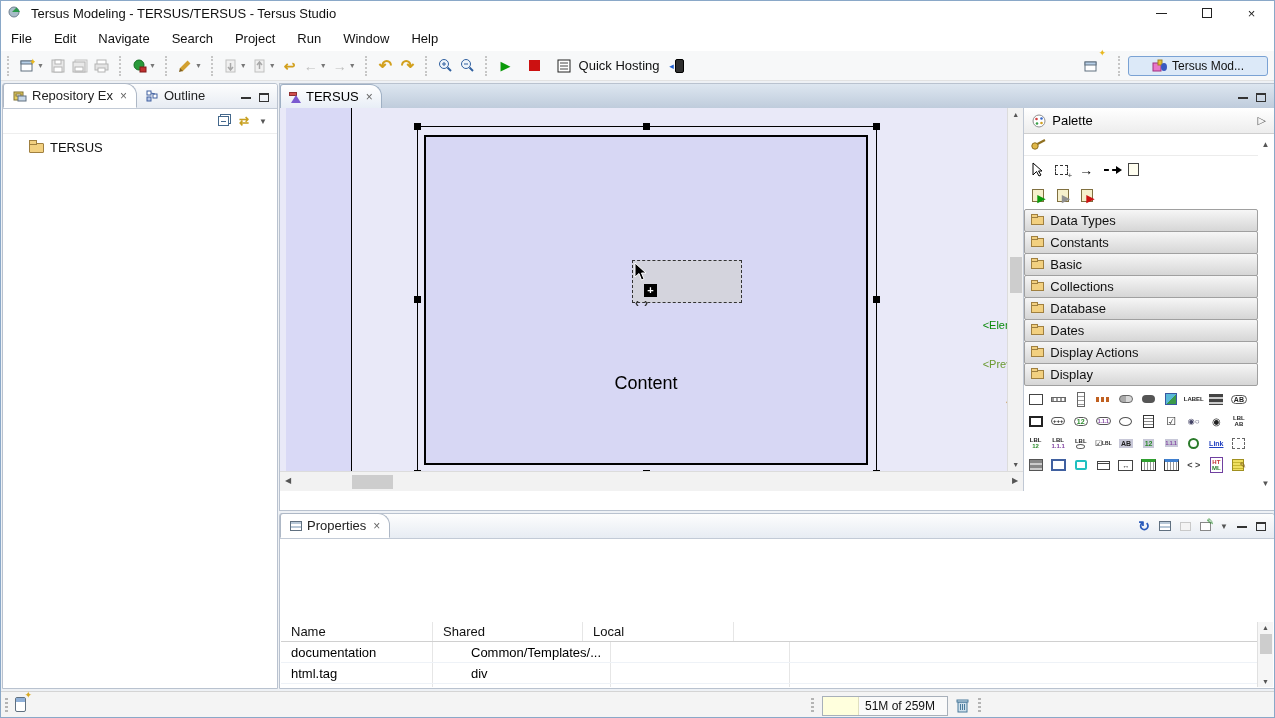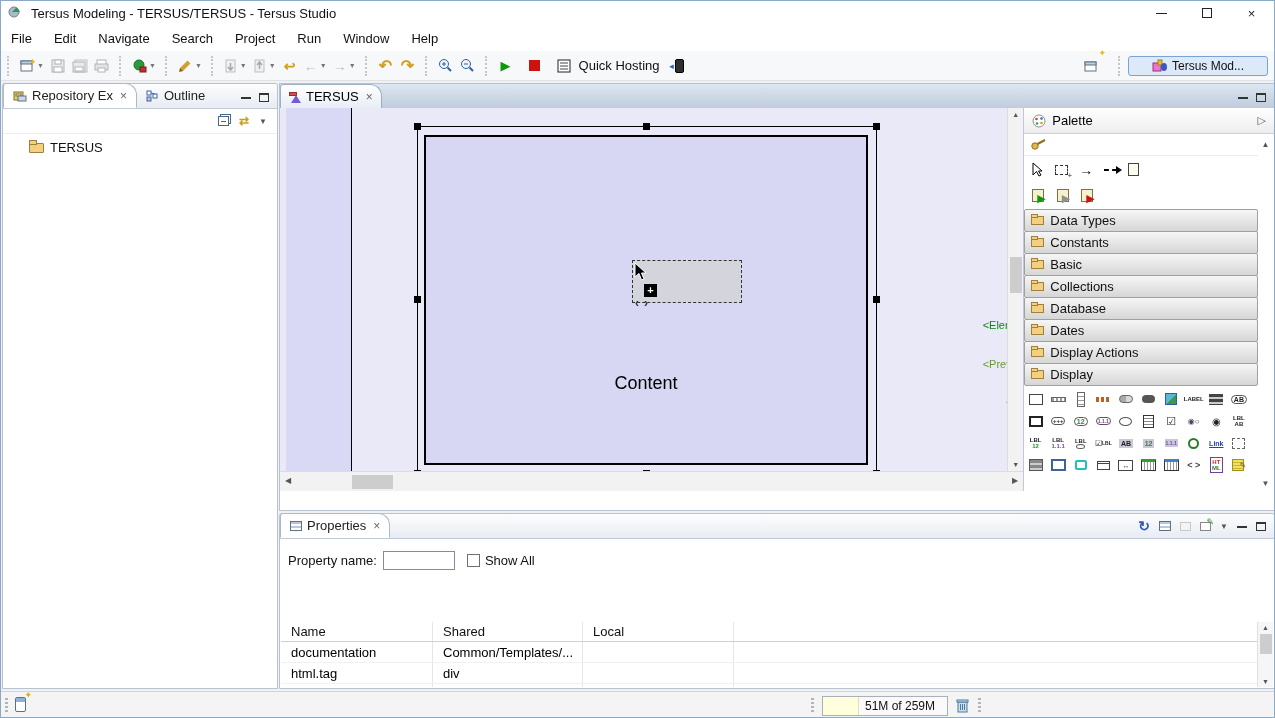--- a/index.html
+++ b/index.html
@@ -115,21 +115,21 @@
   .table-ic{width:12px;height:10px;border:1px solid #607080;background:repeating-linear-gradient(180deg,#b8c8d8 0 2px,#fff 2px 4px);}
   .blank-ic{width:11px;height:9px;border:1px solid #c9c9c9;background:#f4f4f4;}
   .edit-ic{width:11px;height:9px;border:1px solid #888;position:relative;background:#fff;}
   .edit-ic::after{content:"✎";position:absolute;right:-4px;top:-6px;color:#2a8a2a;font-size:9px;}
   .filter-row{height:42px;display:flex;align-items:center;padding-left:8px;font-size:13px;color:#111;}
   .filter-input{width:72px;height:19px;border:1px solid #88a;margin-left:6px;font-size:12px;padding:0 3px;}
   .cbx{width:13px;height:13px;border:1px solid #707070;background:#fff;margin:0 5px 0 12px;display:inline-block;}
   .ptable{position:absolute;left:1px;right:17px;top:108px;bottom:1px;overflow:hidden;font-size:13px;}
   .prow{display:flex;height:21px;align-items:center;}
   .prow.head{height:20px;border-bottom:1px solid #d0d0d0;color:#111;}
-  .prow:not(.head){border-bottom:1px solid #eef2f7;}
+  .prow:not(.head){border-bottom:1px solid #eef2f7;gap:28px;}
   .pc{padding-left:10px;height:100%;display:flex;align-items:center;border-right:1px solid #e6e6e6;overflow:hidden;white-space:nowrap;}
   .pc.c1{width:152px;} .pc.c2{width:150px;} .pc.c3{width:151px;} .pc.c4{flex:1;border-right:none;}
   .props-vscroll{position:absolute;right:1px;top:108px;bottom:1px;width:16px;background:#f6f6f6;border-left:1px solid #e0e0e0;}
   .props-vscroll .sb-arrow{position:absolute;left:0;width:100%;text-align:center;font-size:7px;color:#555;}
   .pthumb{position:absolute;left:2px;top:12px;width:12px;height:20px;background:#cdcdcd;}
 
   
   .statusbar{position:absolute;left:0;top:690px;width:100%;height:28px;background:#f4f4f4;border-top:1px solid #d4d4d4;}
   .dots{width:3px;height:16px;background:repeating-linear-gradient(180deg,#b4b4b4 0 2px,transparent 2px 4px);display:inline-block;}
   .fastview{position:absolute;left:14px;top:5px;width:11px;height:15px;border:1px solid #607080;border-radius:2px;background:#fff;}
@@ -639,26 +639,20 @@
       <span class="props-icons">
         <span class="refresh-ic">↻</span>
         <span class="table-ic"></span>
         <span class="blank-ic"></span>
         <span class="edit-ic"></span>
         <span class="chev">▼</span>
         <span class="mini-min"></span>
         <span class="mini-max"></span>
       </span>
     </div>
-    <div class="filter-row">
-      <span>Property name:</span>
-      <input class="filter-input" value="" style="">
-      <span class="cbx"></span>
-      <span>Show All</span>
-    </div>
     <div class="ptable">
       <div class="prow head">
         <span class="pc c1">Name</span>
         <span class="pc c2">Shared</span>
         <span class="pc c3">Local</span>
         <span class="pc c4"></span>
       </div>
       <div class="prow">
         <span class="pc c1">documentation</span>
         <span class="pc c2">Common/Templates/...</span>

